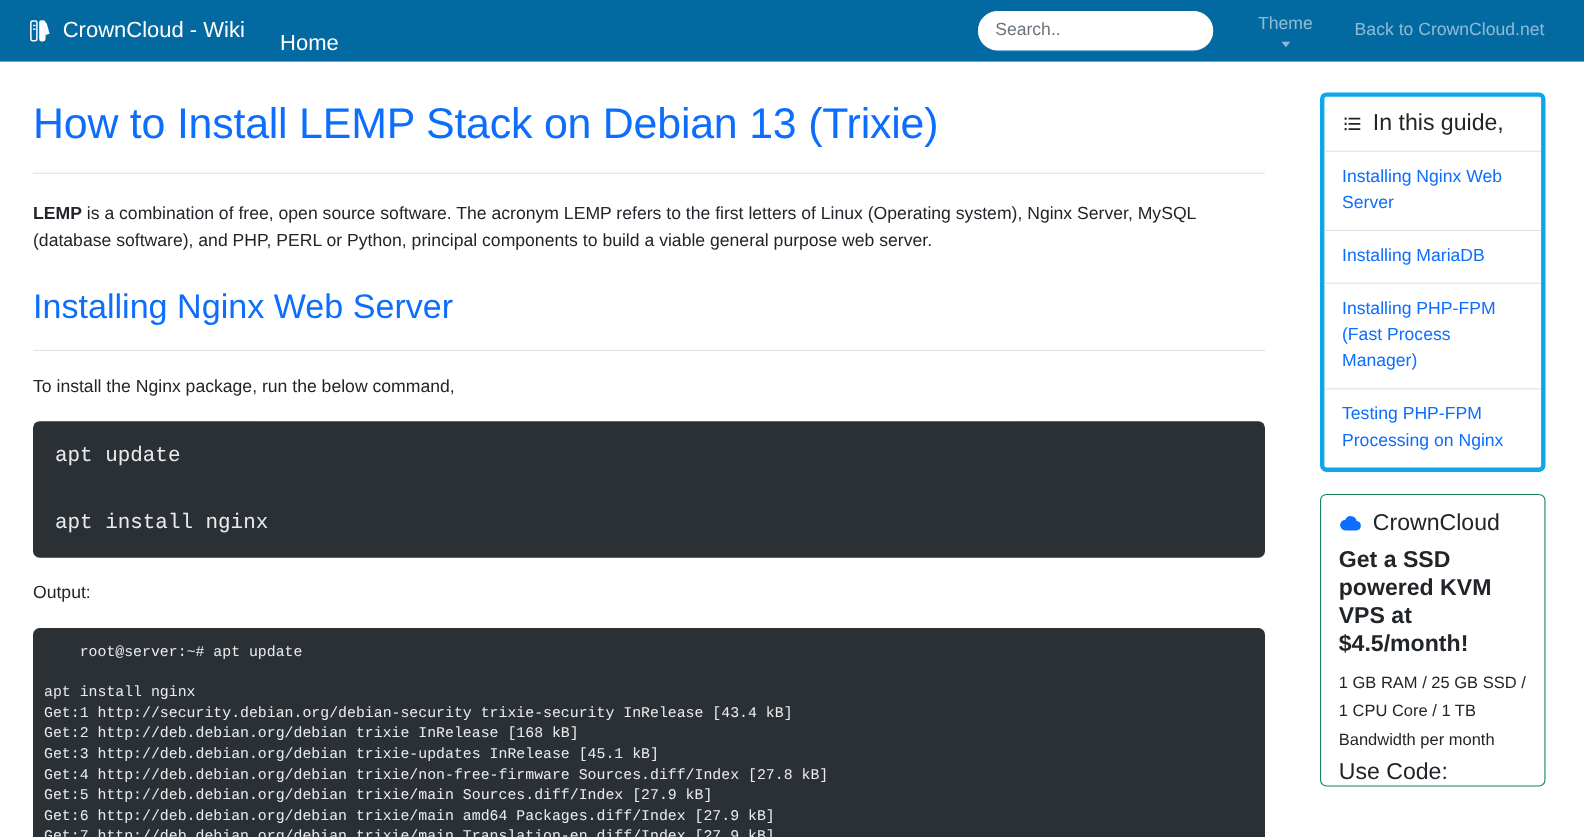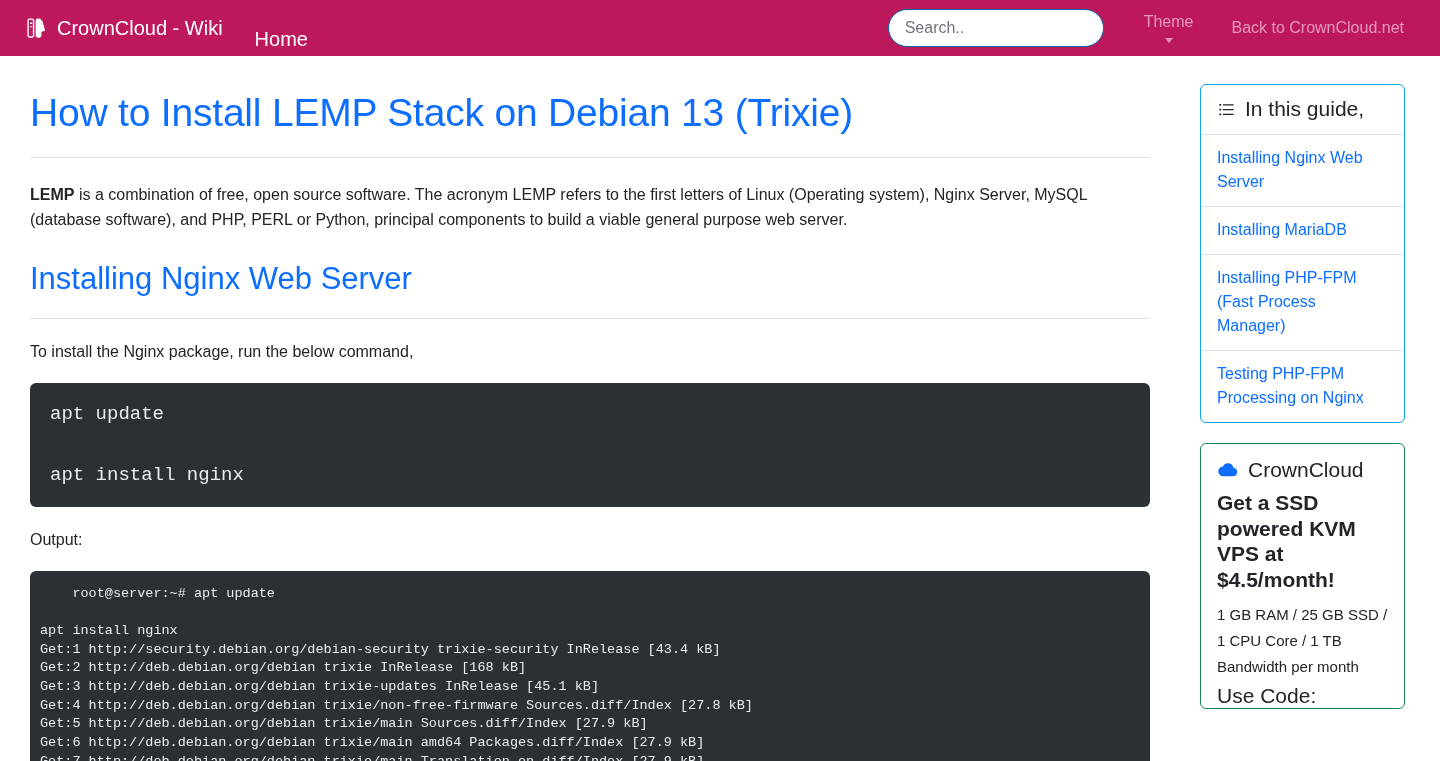--- a/index.html
+++ b/index.html
@@ -9,21 +9,21 @@
     width: 1440px; height: 761px;
     overflow: hidden;
     background: #ffffff;
     font-family: "Liberation Sans", sans-serif;
     color: #212529;
   }
 
   
   .navbar {
     height: 56px;
-    background: #be185d;
+    background: #0369a1;
     display: flex;
     align-items: center;
     padding: 0 16px 0 26px;
     width: 1440px;
   }
   .brand {
     display: flex;
     align-items: center;
     gap: 9px;
     color: #ffffff;
@@ -157,21 +157,21 @@
     font-family: "Liberation Mono", "DejaVu Sans Mono", monospace;
     font-size: 13.5px;
     line-height: 1.38;
     white-space: pre;
     overflow: hidden;
     height: 303px;
   }
 
   
   .guide-card {
-    border: 1px solid #0ea5e9;
+    border: 4px solid #0ea5e9;
     border-radius: 6px;
     background: #ffffff;
     overflow: hidden;
   }
   .guide-header {
     padding: 12px 16px 13px 16px;
     display: flex;
     align-items: center;
     gap: 9px;
     font-size: 21px;

